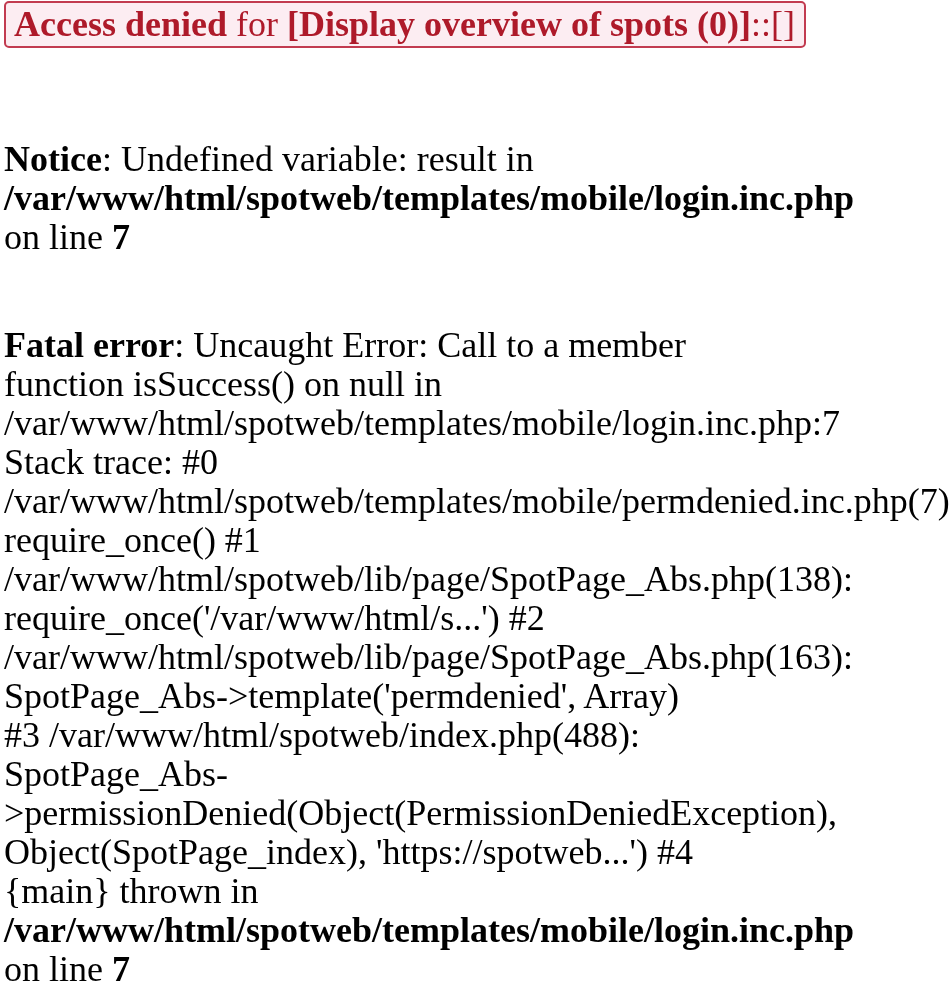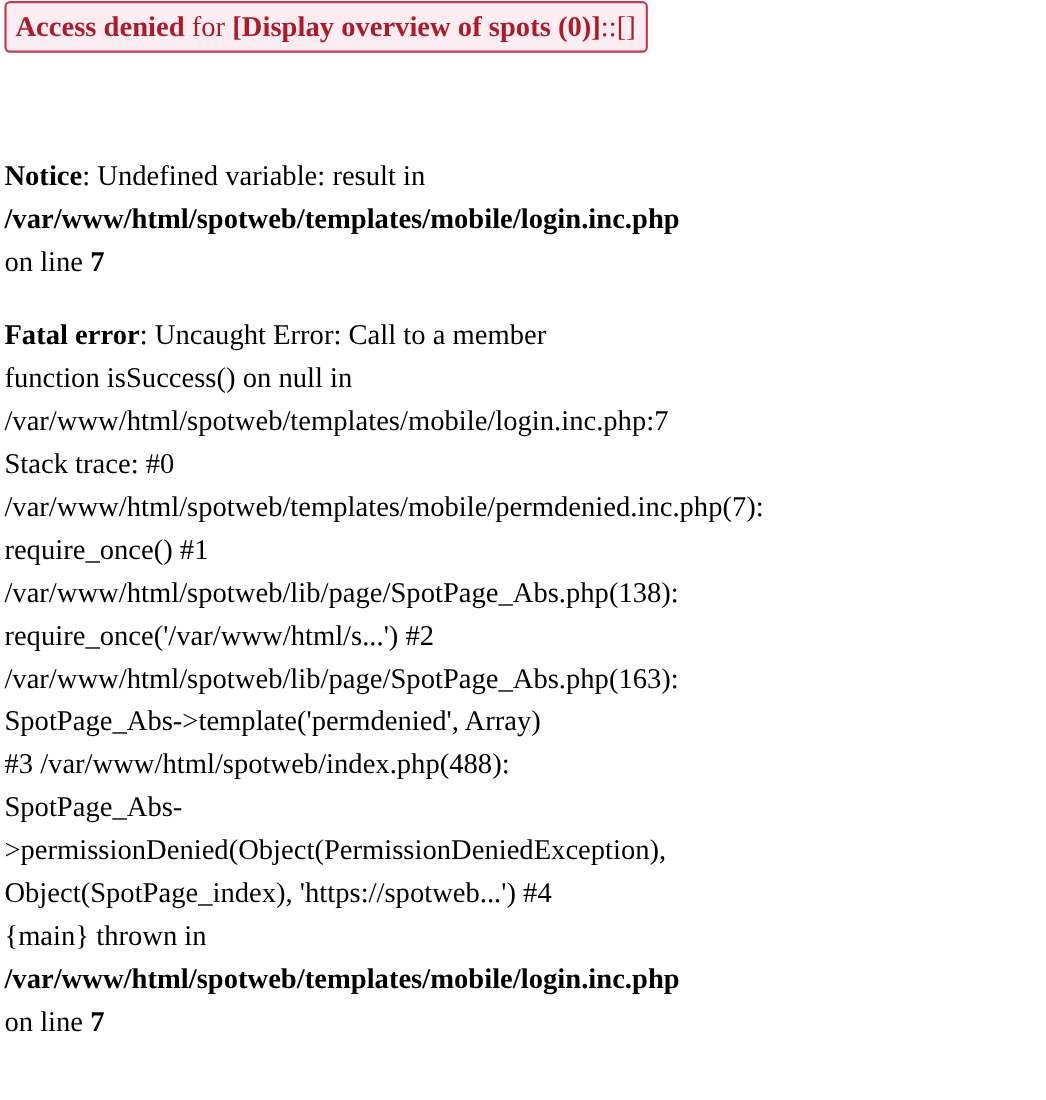--- a/index.html
+++ b/index.html
@@ -3,42 +3,42 @@
 <meta charset="utf-8">
 <style>
   html, body { margin: 0; padding: 0; background: #ffffff; }
   .page {
     position: relative;
     width: 951px;
     height: 1000px;
     overflow: hidden;
     background: #ffffff;
     font-family: "Liberation Serif", serif;
-    font-size: 26px;
+    font-size: 36px;
     line-height: 39px;
     color: #000000;
     padding-left: 4px;
     box-sizing: border-box;
   }
   .alert {
     width: fit-content;
     max-width: 940px;
     border-width: 2px;
     border-style: solid;
     border-radius: 5px;
     padding: 2px 9px 2px 8px;
     margin-top: 1px;
     white-space: nowrap;
   }
   .para {
     margin: 0;
     white-space: nowrap; 
   }
   .para-notice { margin-top: 92px; }
-  .para-fatal  { margin-top: 28px; }
+  .para-fatal  { margin-top: 69px; }
   b { font-weight: bold; }
 </style>
 </head>
 <body>
 
 <div class="page">
 
   <div class="alert" style="background-color: rgb(252, 237, 242); border-color: rgb(194, 59, 80); color: rgb(174, 26, 42);"><b>Access denied</b><span> for </span><b>[Display overview of spots (0)]</b><span>::[]</span></div>
 
   <p class="para para-notice"><b>Notice</b><span>: Undefined variable: result in</span><br><b>/var/www/html/spotweb/templates/mobile/login.inc.php</b><br><span>on line </span><b>7</b></p>

